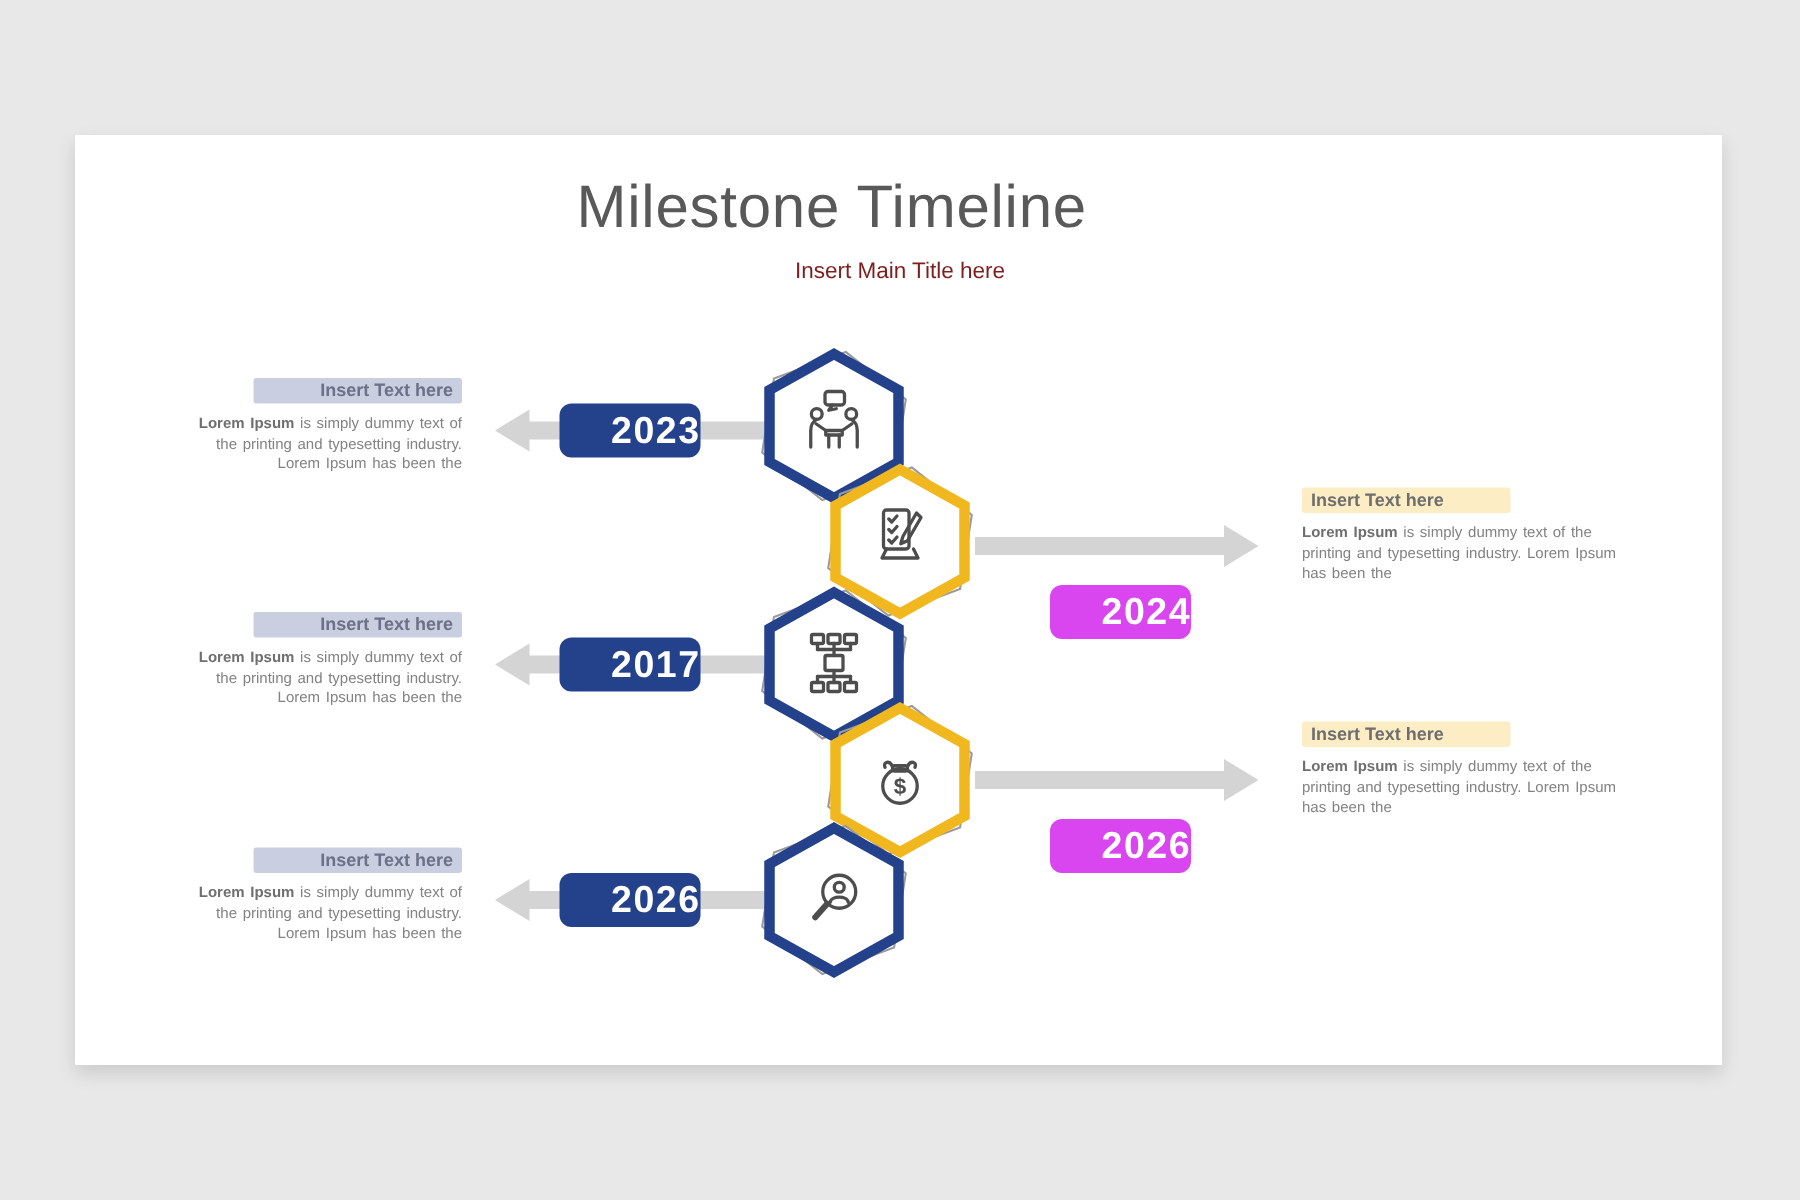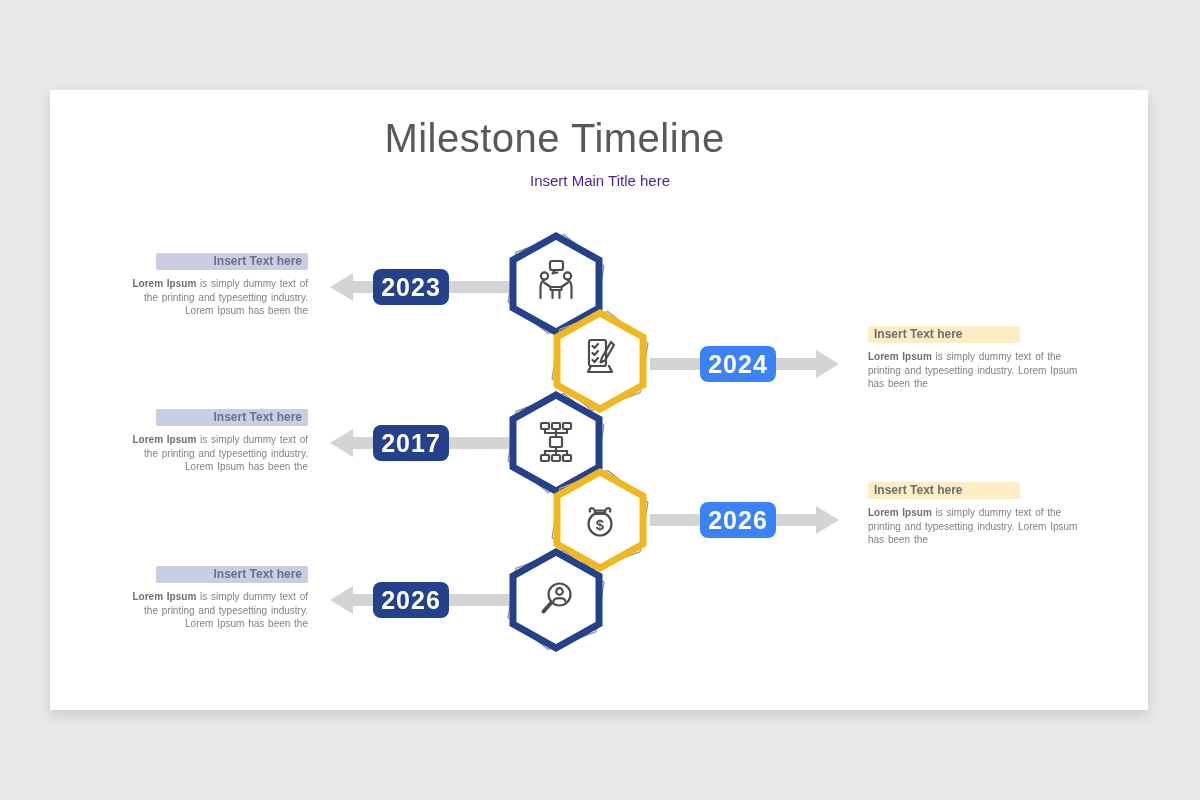--- a/index.html
+++ b/index.html
@@ -11,51 +11,51 @@
   .slide{
     position:absolute;left:50px;top:90px;width:1098px;height:620px;
     background:#ffffff;box-shadow:0 5px 12px rgba(0,0,0,.13);
   }
   .title{
     position:absolute;left:0;top:116px;width:1109px;text-align:center;
     font-size:40px;color:#595959;letter-spacing:.5px;
   }
   .subtitle{
     position:absolute;left:0;top:172px;width:1200px;text-align:center;
-    font-size:15px;color:#4c1d95;
+    font-size:15px;color:#7f1d1d;
   }
   
   .bar{position:absolute;height:12px;background:#d4d4d4;z-index:1;}
   .head-left{position:absolute;width:0;height:0;z-index:1;
     border-top:14px solid transparent;border-bottom:14px solid transparent;
     border-right:23px solid #d4d4d4;}
   .head-right{position:absolute;width:0;height:0;z-index:1;
     border-top:14px solid transparent;border-bottom:14px solid transparent;
     border-left:23px solid #d4d4d4;}
   
   .badge{
-    position:absolute;width:76px;height:36px;border-radius:8px;z-index:3;
-    color:#fff;font-size:25px;font-weight:bold;text-align:center;line-height:36px;
+    position:absolute;width:94px;height:36px;border-radius:8px;z-index:3;
+    color:#fff;font-size:25px;font-weight:bold;text-align:right;line-height:36px;
     letter-spacing:1px;
   }
   .badge.navy{background:#24418b;}
-  .badge.gold{background:#3b82f6;}
+  .badge.gold{background:#d946ef;margin-top:44px;}
   
   .hex{position:absolute;z-index:2;}
   .hex-ghost{fill:none;stroke:#9b9b9b;stroke-width:1.4;}
   .hex-main{fill:#ffffff;stroke-width:7;}
   .hex-main.navy{stroke:#24418b;}
   .hex-main.gold{stroke:#f0b71e;}
   .icon{stroke:#4d4d4d;stroke-width:2.2;fill:none;stroke-linecap:round;stroke-linejoin:round;}
   
   .tblock{position:absolute;z-index:4;}
   .tblock.left{width:190px;text-align:right;}
   .tblock.right{width:212px;text-align:left;}
   .theading{
-    display:inline-block;box-sizing:border-box;width:152px;height:17px;
+    display:inline-block;box-sizing:border-box;width:139px;height:17px;
     font-size:12px;font-weight:bold;line-height:17px;border-radius:2px;
   }
   .tblock.left .theading{background:#c9cfe0;color:#6b7186;padding-right:6px;text-align:right;}
   .tblock.right .theading{background:#fdedc4;color:#6e6e6e;padding-left:6px;text-align:left;}
   .tbody{
     margin-top:7px;font-size:10px;line-height:13.5px;color:#828282;word-spacing:1px;
   }
   .tbody b{color:#6f6f6f;}
 </style>
 </head>

